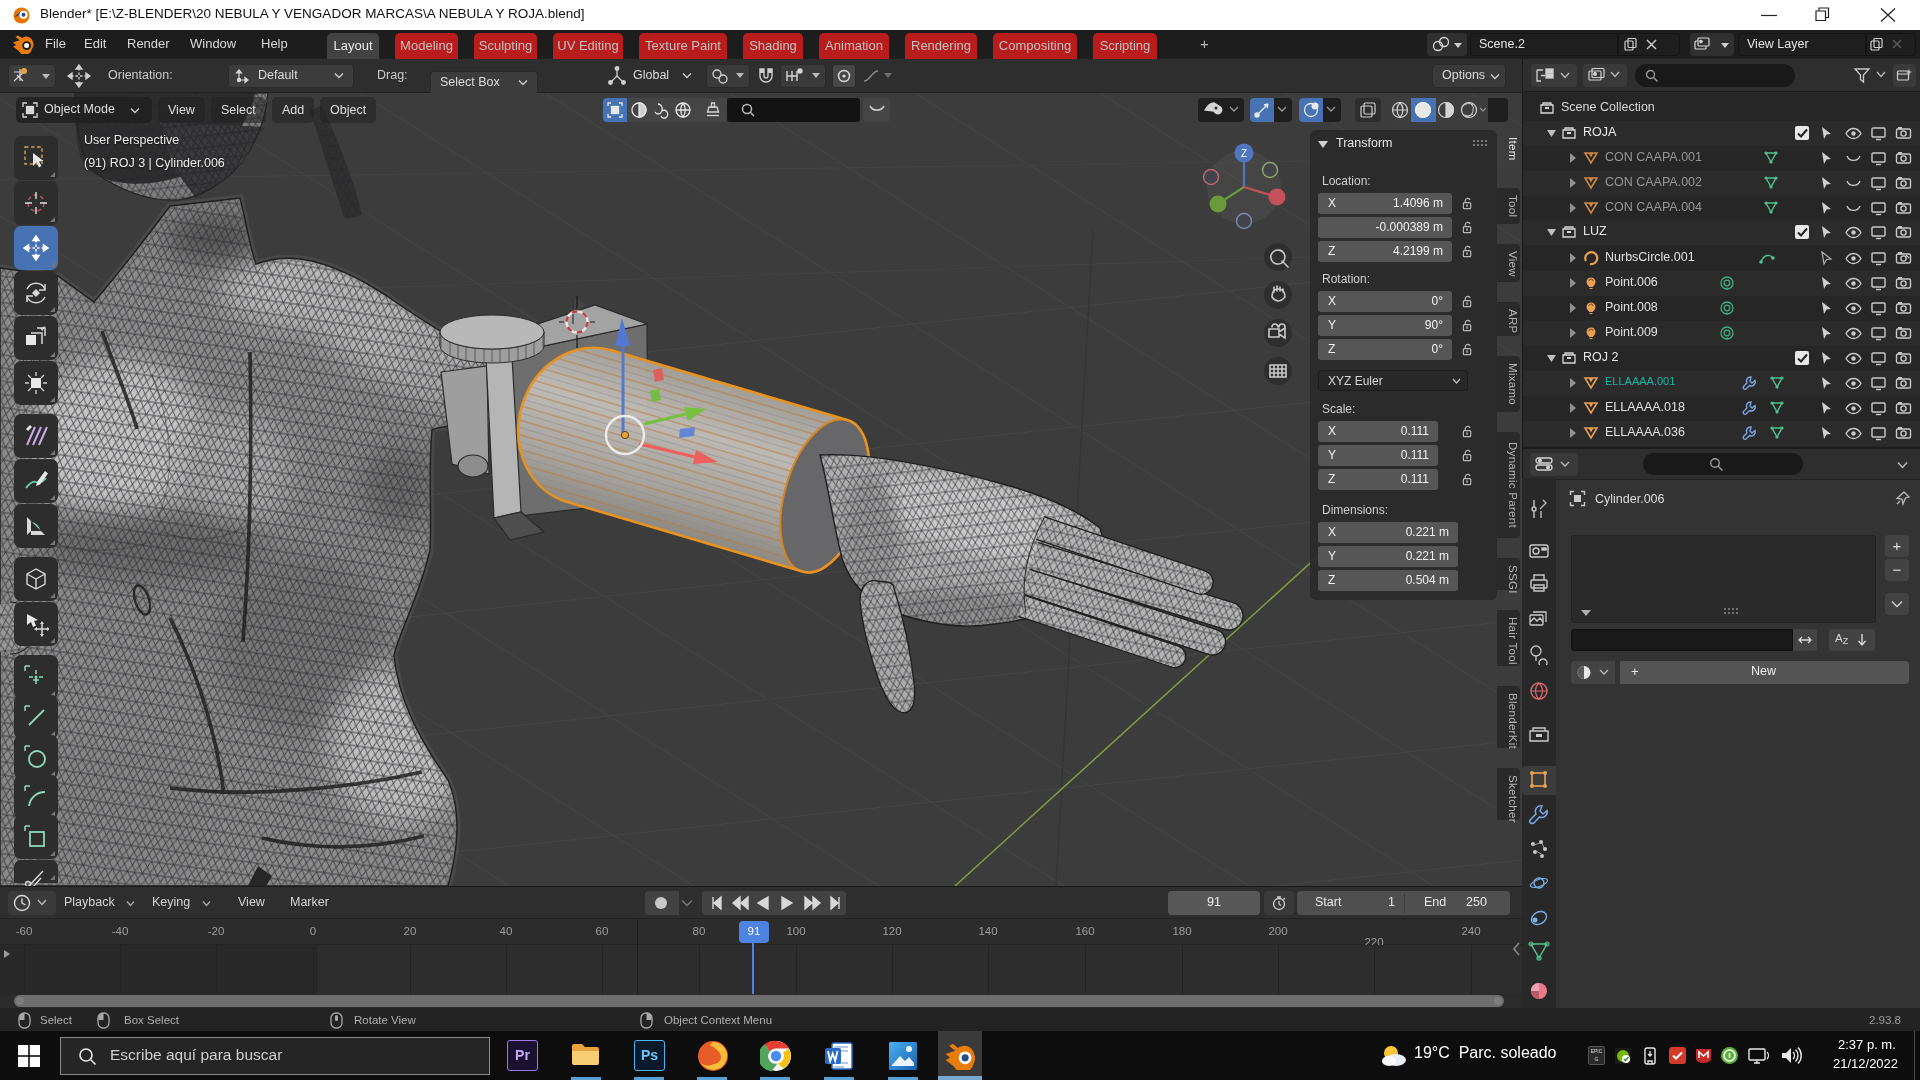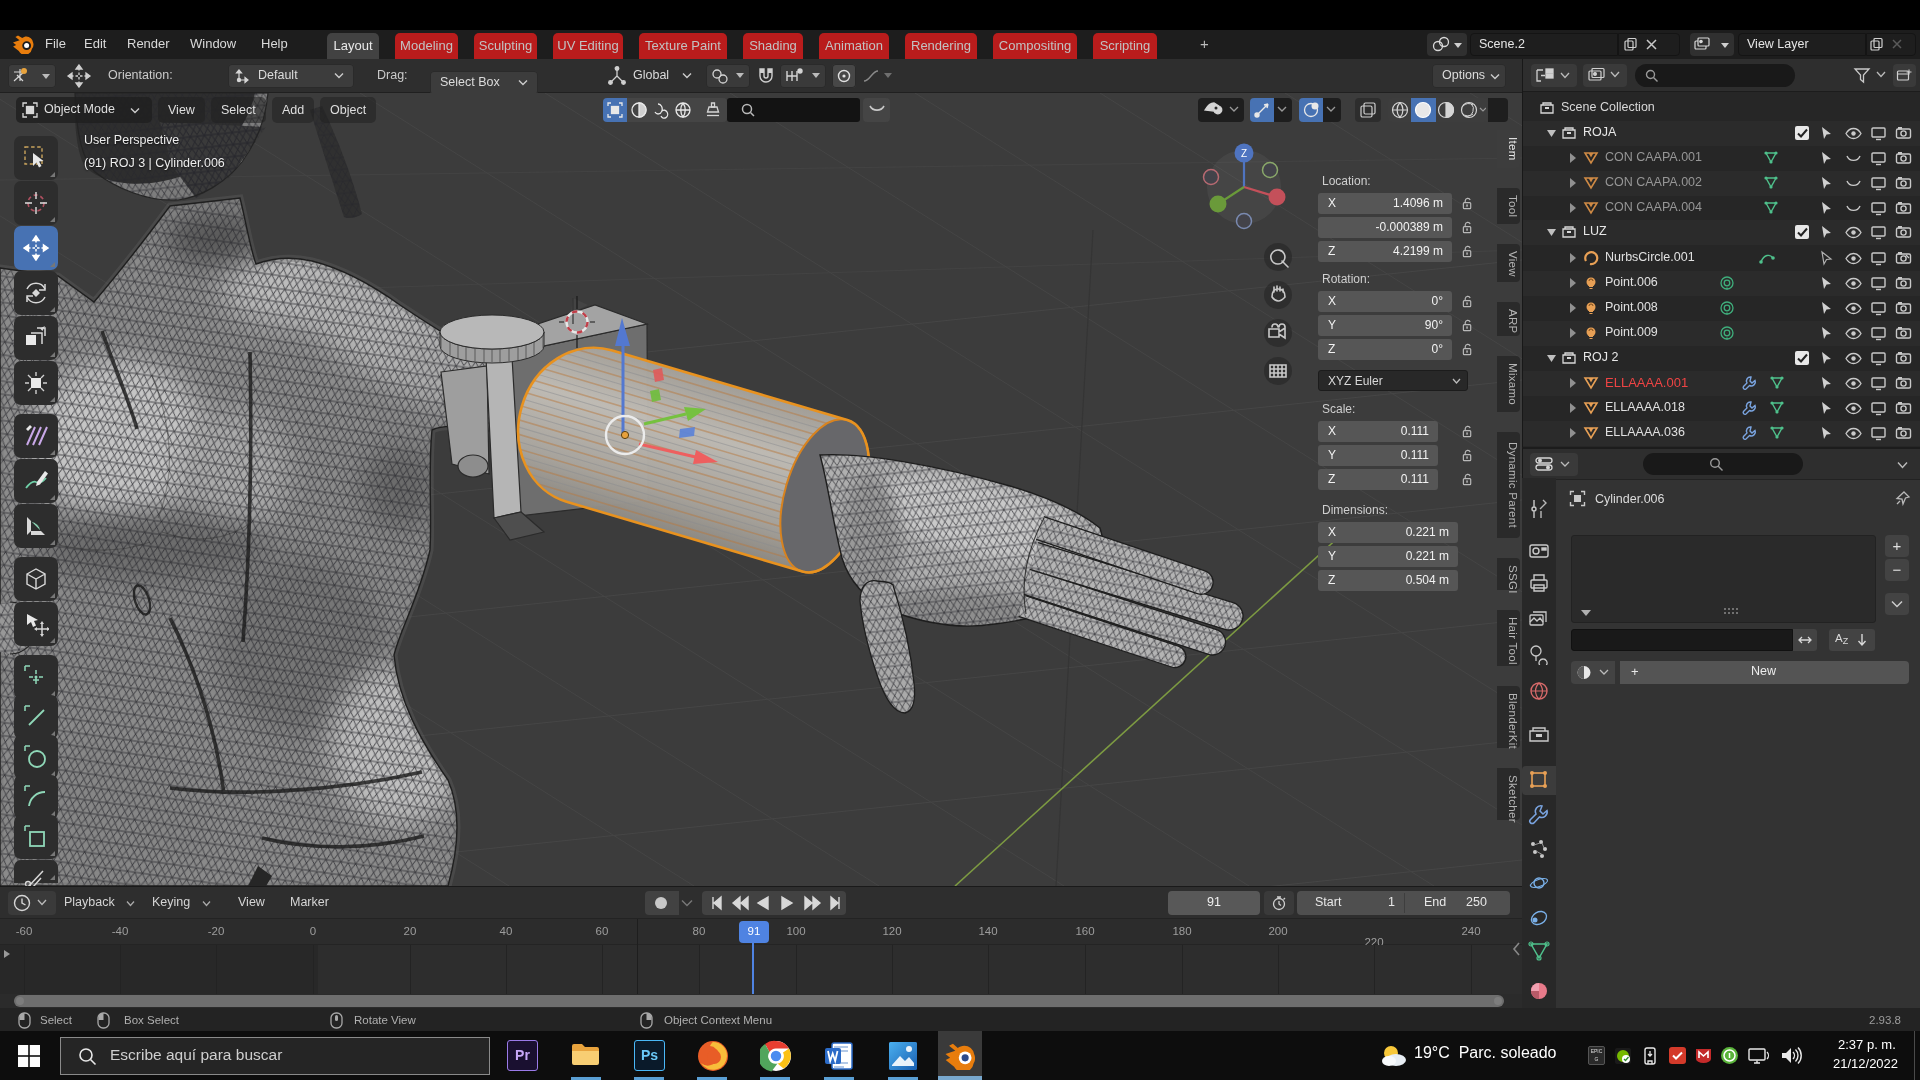--- a/index.html
+++ b/index.html
@@ -19,20 +19,36 @@
 #statusbar{left:0;top:1008px;width:1920px;height:23px;background:#232323;color:#adadad;font-size:11.5px}
 #taskbar{left:0;top:1031px;width:1920px;height:49px;background:#0d0d0d;color:#e8e8e8}
 .vtab{position:absolute;background:#2a2a2a;color:#bdbdbd;font-size:11.5px;writing-mode:vertical-rl;text-align:center;border-radius:0 4px 4px 0;padding:7px 1px;left:1497px;width:23px;letter-spacing:.3px}
 .nfield{position:absolute;left:8px;height:21px;background:#565656;border-radius:3px;color:#f2f2f2;font-size:12px;line-height:21px}
 .nlab{position:absolute;left:12px;color:#cfcfcf;font-size:12px}
 .lock{position:absolute;left:152px;width:11px;height:13px}
 </style></head>
 <body>
 <div id="root">
 
+<div class="a" id="titlebar">
+ <svg class="a" style="left:13px;top:7px" width="17" height="17" viewBox="0 0 17 17">
+        <circle cx="8.5" cy="8.5" r="8" fill="#ea7600"></circle>
+        <circle cx="10.5" cy="7.8" r="4.1" fill="#fff"></circle>
+        <circle cx="10.5" cy="7.8" r="2" fill="#2b4a8a"></circle>
+        <path d="M1 10 L8 4 L5 9 Z" fill="#2b4a8a"></path>
+      </svg>
+ <div class="a tx" style="left:40px;top:6px">Blender* [E:\Z-BLENDER\20 NEBULA Y VENGADOR MARCAS\A NEBULA Y ROJA.blend]</div>
+ <svg class="a" style="left:1755px;top:0" width="165" height="30" viewBox="0 0 165 30">
+        <g stroke="#222" stroke-width="1.2" fill="none">
+          <path d="M6 15.5 H22"></path>
+          <path d="M61,11 h9.5 v9.5 h-9.5 Z M64,11 v-3 h9.5 v9.5 h-3"></path>
+          <path d="M126 8.5 L140 21.5 M140 8.5 L126 21.5"></path>
+        </g>
+      </svg>
+</div>
 
 <div class="a" id="menubar">
  <svg class="a" style="left:12px;top:4px" width="22" height="20" viewBox="0 0 22 20">
         <g fill="#e87d0d">
           <path d="M21 8.2a6.6 6.6 0 0 0-6.5-5.6c-1.6 0-3.1.6-4.3 1.5L6 1.6 3.4 2.9l4.2 3.3L1 8.5l3.1 2.6-3 1.5 5.7 4.5a7.1 7.1 0 0 0 13.2-2.3 6.8 6.8 0 0 0 1-6.6zM14.6 16a4.4 4.4 0 1 1 .1-8.8 4.4 4.4 0 0 1-.1 8.8z"></path>
         </g>
         <circle cx="14.6" cy="11.6" r="2.5" fill="#fff"></circle>
       </svg>
  <div class="a" style="left:45px;top:6px">File</div>
  <div class="a" style="left:84px;top:6px">Edit</div>
@@ -580,20 +596,38 @@
         <rect x="7" y="8" width="14" height="14" fill="none" stroke="#8fd8b8" stroke-width="1.8"></rect>
       </svg>
     </div>
 <div class="tb" style="top:860px;height:23px;border-radius:7px 7px 0 0">
       <svg width="26" height="20" viewBox="0 0 26 20">
         <path d="M5,18 L20,2 M10,18 L18,9" stroke="#d8d8d8" stroke-width="1.5" fill="none"></path>
         <circle cx="5" cy="15" r="2.5" fill="none" stroke="#d8d8d8" stroke-width="1.3"></circle>
       </svg>
     </div>
 
+<div class="a" style="left:1310px;top:130px;width:187px;height:470px;background:rgba(42,42,42,.93);border-radius:6px;color:#d8d8d8;font-size:12px">
+ <svg class="a" style="left:8px;top:10px" width="10" height="9" viewBox="0 0 10 9">
+        <path d="M0,1 h10 l-5,7 Z" fill="#d0d0d0"></path>
+      </svg>
+ <div class="a tx" style="left:26px;top:6px;font-size:12.5px;color:#e4e4e4">Transform</div>
+ <svg class="a" style="left:162px;top:9px" width="16" height="10" viewBox="0 0 16 10">
+        <g fill="#8a8a8a">
+          <circle cx="2" cy="2" r="1.1"></circle>
+          <circle cx="6" cy="2" r="1.1"></circle>
+          <circle cx="10" cy="2" r="1.1"></circle>
+          <circle cx="14" cy="2" r="1.1"></circle>
+          <circle cx="2" cy="6" r="1.1"></circle>
+          <circle cx="6" cy="6" r="1.1"></circle>
+          <circle cx="10" cy="6" r="1.1"></circle>
+          <circle cx="14" cy="6" r="1.1"></circle>
+        </g>
+      </svg>
+</div>
 
 <div class="a" style="left:1310px;top:130px;width:187px;height:470px;font-size:12px;color:#e8e8e8">
 <div class="nlab tx" style="top:44px">Location:</div>
 <div class="nfield" style="top:63px;width:134px">
         <span class="a" style="left:10px">X</span>
         <span class="a" style="right:9px">1.4096 m</span>
       </div>
 <svg class="a lock" style="top:67px" width="12" height="14" viewBox="0 0 12 14">
         <rect x="1.5" y="6" width="8" height="6.5" rx="1" fill="none" stroke="#b9b9b9" stroke-width="1.3"></rect>
         <path d="M3.5,6 V4 a2.8,2.8 0 0 1 5.4,-0.8" fill="none" stroke="#b9b9b9" stroke-width="1.3"></path>
@@ -1038,21 +1072,21 @@
         <circle cx="8.5" cy="8.5" r="2.6" fill="none" stroke="#c9c9c9" stroke-width="1.4"></circle>
         <rect x="3" y="2" width="4" height="2.5" fill="#c9c9c9"></rect>
       </svg>
 <svg class="a" style="left:46px;top:319px" width="8" height="10" viewBox="0 0 8 10">
         <path d="M1,0 l6,5 -6,5 Z" fill="#909090"></path>
       </svg>
 <svg class="a" style="left:60px;top:316px" width="16" height="16" viewBox="0 0 16 16">
         <path d="M2,3 h12 l-6,10 Z" fill="none" stroke="#e8a055" stroke-width="1.6"></path>
         <path d="M5.5,3 h5 l-2.5,4.5 Z" fill="#e8a055"></path>
       </svg>
-<div class="a tx" style="left:82px;top:316px;color:#ef4444;font-size:13px">ELLAAAA.001</div>
+<div class="a tx" style="left:82px;top:316px;color:#14b8a6;font-size:11px">ELLAAAA.001</div>
 <svg class="a" style="left:218px;top:316px" width="17" height="17" viewBox="0 0 17 17">
         <path d="M10,2 a4,4 0 0 0 -4,6 L2.5,11.5 a1.8,1.8 0 0 0 2.5,2.5 L8.5,10.5 a4,4 0 0 0 5.5,-5 L11,8 9,6 Z" fill="none" stroke="#7aa4e0" stroke-width="1.4"></path>
       </svg>
 <svg class="a" style="left:246px;top:316px" width="17" height="17" viewBox="0 0 17 17">
         <path d="M3,3 h10 l-5,9 Z" fill="none" stroke="#4fc18c" stroke-width="1.4"></path>
         <circle cx="3" cy="3" r="1.6" fill="#4fc18c"></circle>
         <circle cx="13" cy="3" r="1.6" fill="#4fc18c"></circle>
         <circle cx="8" cy="12" r="1.6" fill="#4fc18c"></circle>
       </svg>
 <svg class="a" style="left:295px;top:316px" width="17" height="17" viewBox="0 0 17 17">

